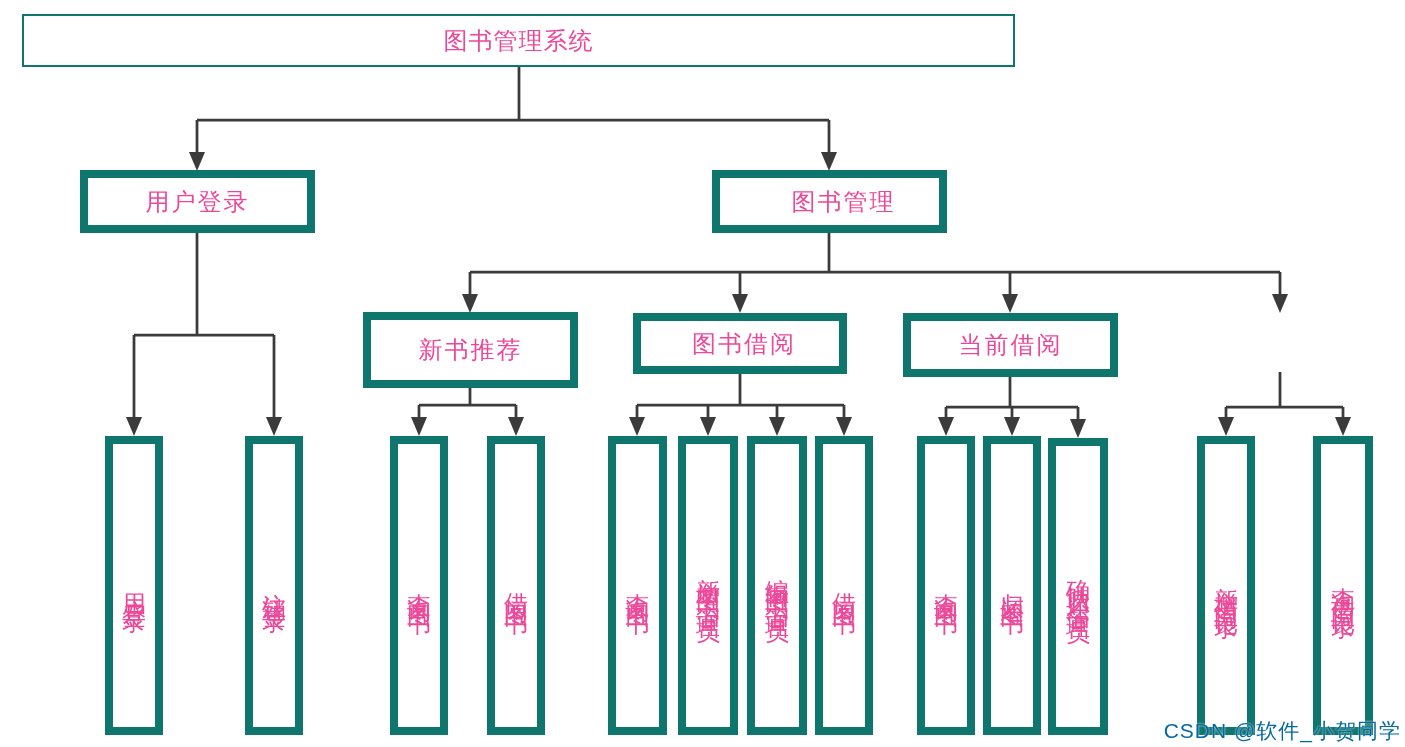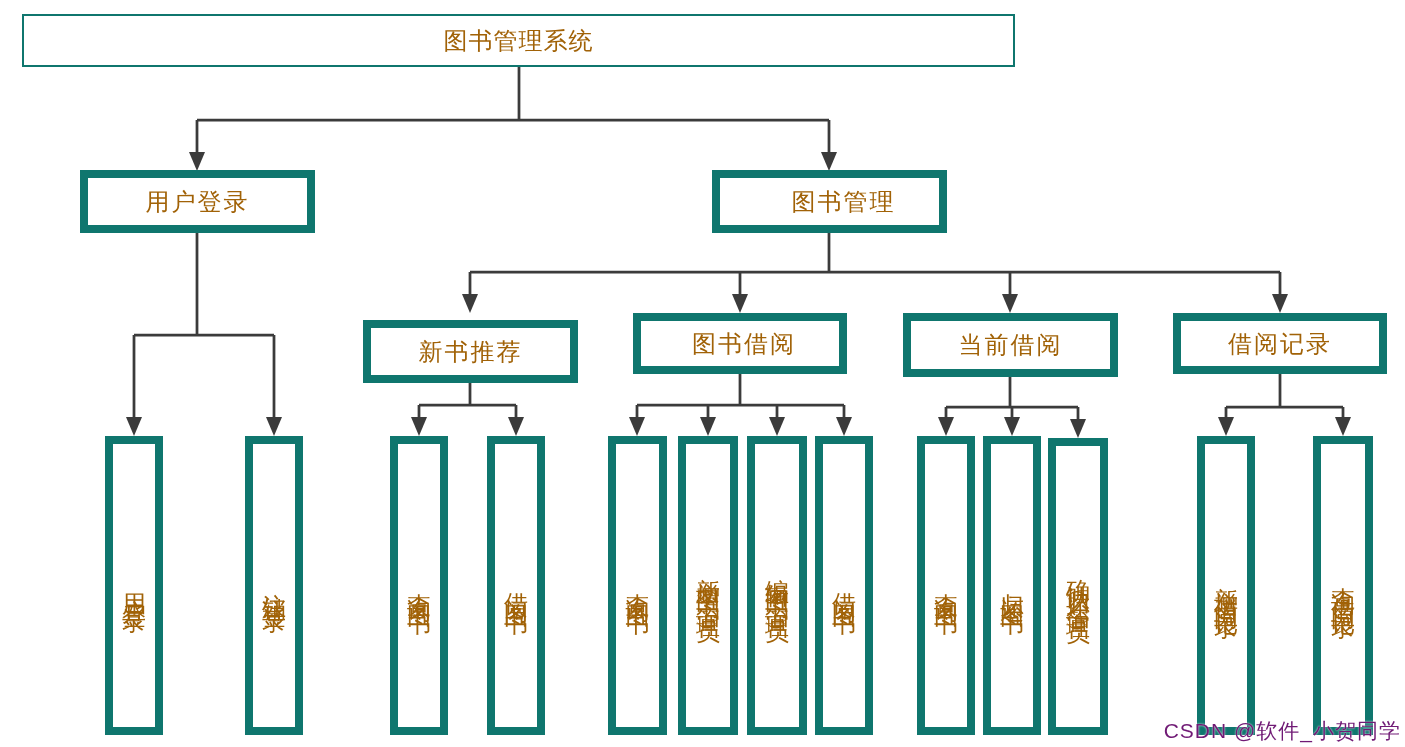--- a/index.html
+++ b/index.html
@@ -14,39 +14,39 @@
   }
   svg.wires { position: absolute; left: 0; top: 0; }
   .node {
     position: absolute;
     box-sizing: border-box;
     background: #ffffff;
     border: 8px solid #0f766e;
     display: flex;
     align-items: center;
     justify-content: center;
-    color: #a16207;
+    color: #ec4899;
   }
   .node.root-box { border-width: 2px; }
   .h-label { font-size: 24px; letter-spacing: 2px; white-space: nowrap; }
   .root-box .h-label { letter-spacing: 1px; }
   .v-node span {
     writing-mode: vertical-rl;
     text-orientation: mixed;
     font-size: 24px;
     letter-spacing: 6px;
     line-height: 1;
     white-space: nowrap;
   }
   .watermark {
     position: absolute;
     right: 4px;
     bottom: 2px;
     font-size: 21px;
-    color: #701a75;
+    color: #0369a1;
     text-shadow: 0 0 2px #ffffff;
     letter-spacing: 1px;
     z-index: 5;
   }
 </style>
 </head>
 <body>
 
 <div class="stage">
 
@@ -87,31 +87,28 @@
     <span class="h-label">图书管理系统</span>
   </div>
 
   <div class="node" style="left:80px; top:170px; width:235px; height:63px;">
     <span class="h-label">用户登录</span>
   </div>
   <div class="node" style="left:712px; top:170px; width:235px; height:63px;padding-left:28px;">
     <span class="h-label">图书管理</span>
   </div>
 
-  <div class="node" style="left:363px; top:320px; width:215px; height:63px;">
+  <div class="node" style="left:363px; top:312px; width:215px; height:76px;">
     <span class="h-label">新书推荐</span>
   </div>
   <div class="node" style="left:633px; top:313px; width:214px; height:61px;padding-left:8px;">
     <span class="h-label">图书借阅</span>
   </div>
   <div class="node" style="left:903px; top:313px; width:215px; height:64px;">
     <span class="h-label">当前借阅</span>
-  </div>
-  <div class="node" style="left:1173px; top:313px; width:214px; height:61px;">
-    <span class="h-label">借阅记录</span>
   </div>
 
   <div class="node v-node" style="left:105px; top:436px; width:58px; height:299px;">
     <span>用户登录</span>
   </div>
   <div class="node v-node" style="left:245px; top:436px; width:58px; height:299px;">
     <span>注销登录</span>
   </div>
 
   <div class="node v-node" style="left:390px; top:436px; width:58px; height:299px;">

